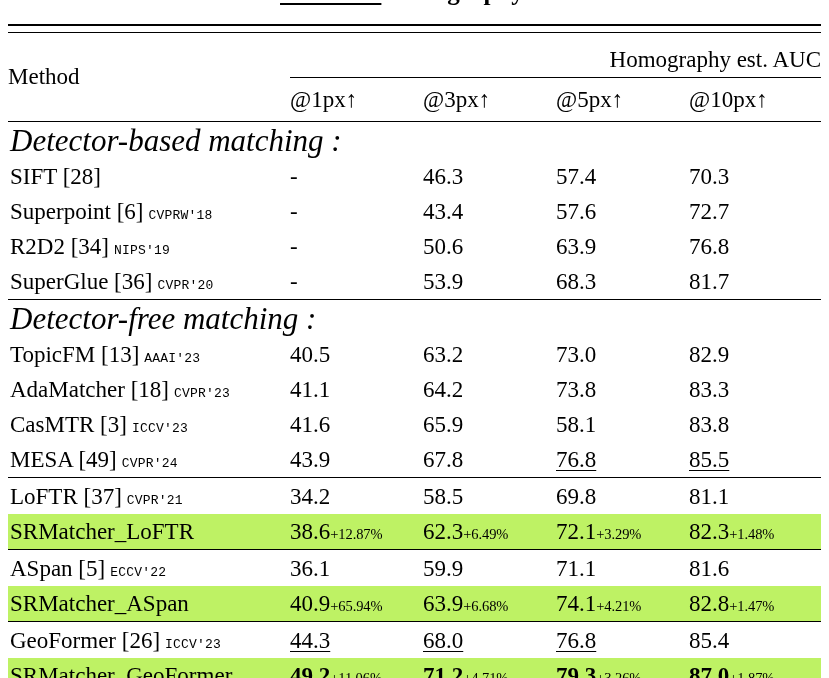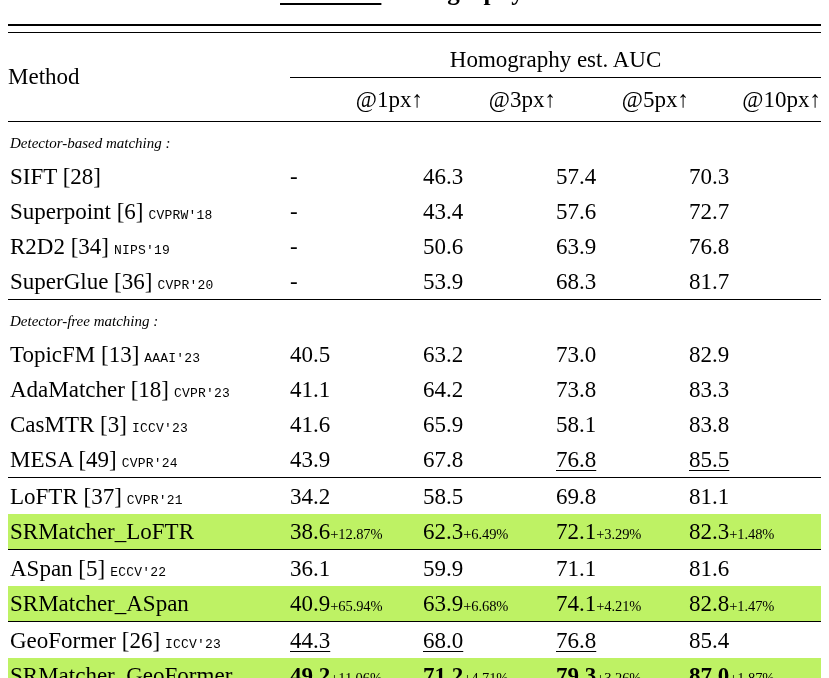--- a/index.html
+++ b/index.html
@@ -70,37 +70,36 @@
   }
 
   
   .hdr-group td {
     padding: 0;
     height: 40px;
     vertical-align: bottom;
     font-size: 23px;
   }
   .hdr-group .grp-title {
-    text-align: center;
+    text-align: right;
     padding-bottom: 4px;
   }
   .grp-underline td {
     padding: 0;
     height: 1px;
   }
   .grp-underline td.span-rule {
     border-top: 1.3px solid #000;
   }
 
   .hdr-cols td {
     padding: 0;
     height: 42px;
     vertical-align: middle;
     font-size: 23px;
-    text-align: right;
   }
 
   
   td.method-label {
     vertical-align: middle;
     font-size: 23px;
   }
 
   
   .row td {
@@ -108,21 +107,21 @@
     height: 35px;
     vertical-align: middle;
     font-size: 23px;
     white-space: nowrap;
   }
   .row td.c-method { padding-left: 2px; }
   .row.section td { height: 36px; }
 
   .sect-title {
     font-style: italic;
-    font-size: 15px;
+    font-size: 31px;
   }
 
   .venue {
     font-size: 13px;
     font-variant: small-caps;
     letter-spacing: 0.2px;
     margin-left: 5px;
     white-space: nowrap;
     font-family: Liberation Mono, monospace;
   }

